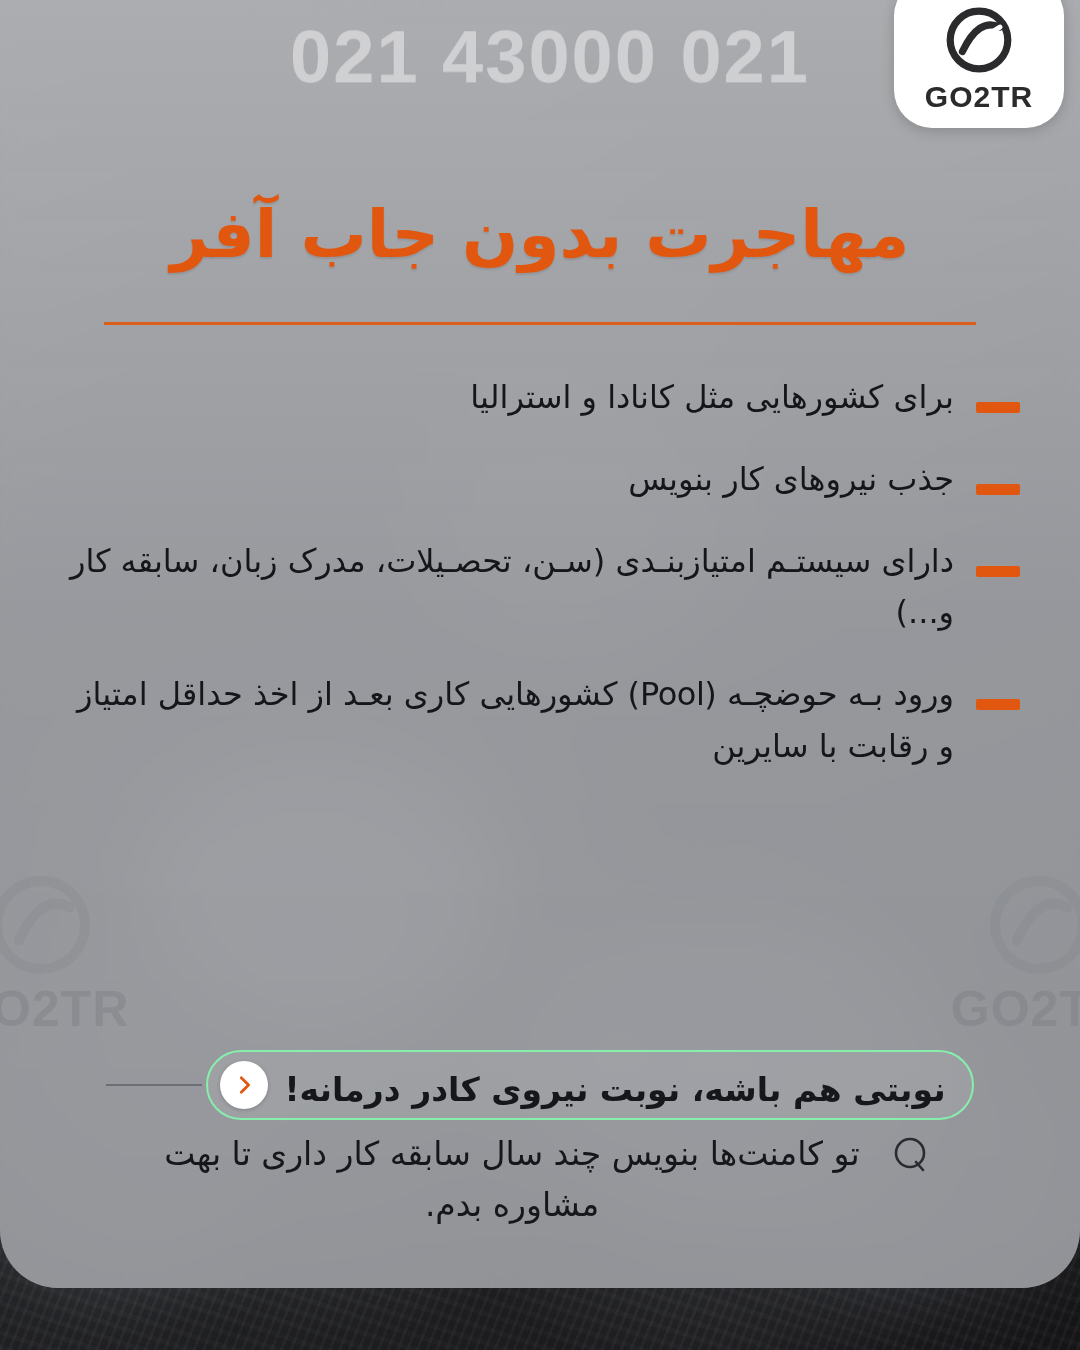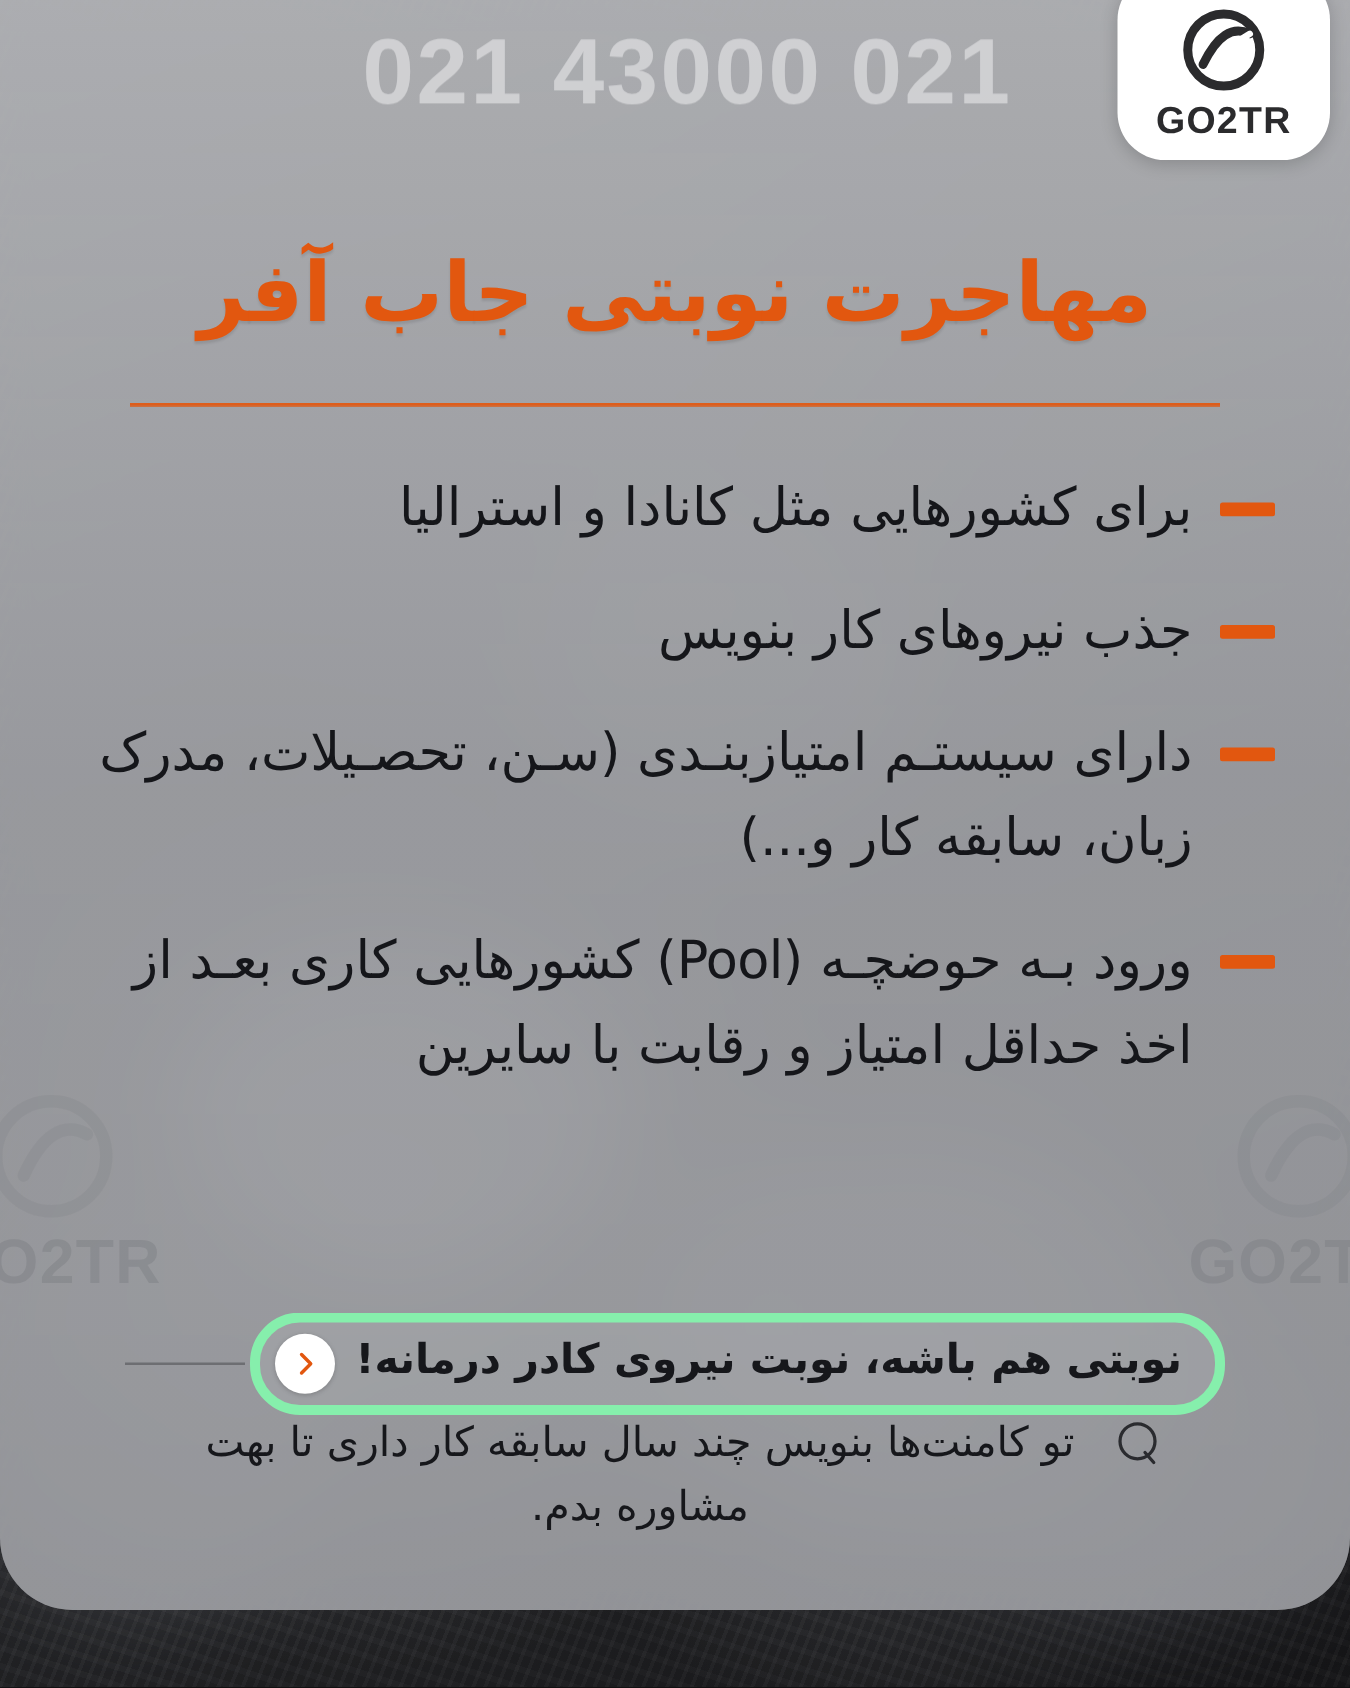--- a/index.html
+++ b/index.html
@@ -178,43 +178,43 @@
     width: 44px;
     height: 11px;
     background: #e2570f;
     border-radius: 2px;
     margin-top: 30px;
   }
   .bullet-text {
     flex: 1 1 auto;
     color: #15161a;
     font-family: "DejaVu Sans", sans-serif;
-    font-size: 42px;
+    font-size: 32px;
     line-height: 1.62;
     font-weight: 500;
     text-align: right;
     letter-spacing: -0.5px;
   }
 
   
   .cta-wrap {
     position: absolute;
     top: 1050px;
     left: 0;
     width: 1080px;
     display: flex;
     align-items: center;
     justify-content: center;
     direction: rtl;
   }
   .cta-pill {
     display: flex;
-    align-items: flex-start;
+    align-items: flex-end;
     gap: 16px;
-    border: 8px solid #86efac;
+    border: 2px solid #86efac;
     border-radius: 40px;
     padding: 9px 26px 9px 12px;
     background: rgba(173,174,178,0.35);
   }
   .cta-text {
     color: #16171b;
     font-family: "DejaVu Sans", sans-serif;
     font-size: 33px;
     font-weight: 600;
     letter-spacing: -0.5px;
@@ -298,21 +298,21 @@
 
   <div class="logo-badge">
     <svg class="logo-mark" viewBox="0 0 100 100">
       <circle cx="50" cy="50" r="40" fill="none" stroke="#2b2b2d" stroke-width="10"></circle>
       <path d="M27 66 Q50 18 79 32" fill="none" stroke="#2b2b2d" stroke-width="10" stroke-linecap="round"></path>
       <path d="M50 50 L79 32" fill="none" stroke="#ffffff" stroke-width="7" stroke-linecap="round"></path>
     </svg>
     <span class="logo-text">GO2TR</span>
   </div>
 
-  <h1 class="title">مهاجرت نوبتی جاب آفر</h1>
+  <h1 class="title">مهاجرت بدون جاب آفر</h1>
   <div class="title-rule"></div>
 
   <div class="list">
     <div class="bullet-row">
       <span class="dash"></span>
       <span class="bullet-text">برای کشورهایی مثل کانادا و استرالیا</span>
     </div>
     <div class="bullet-row">
       <span class="dash"></span>
       <span class="bullet-text">جذب نیروهای کار بنویس</span>

